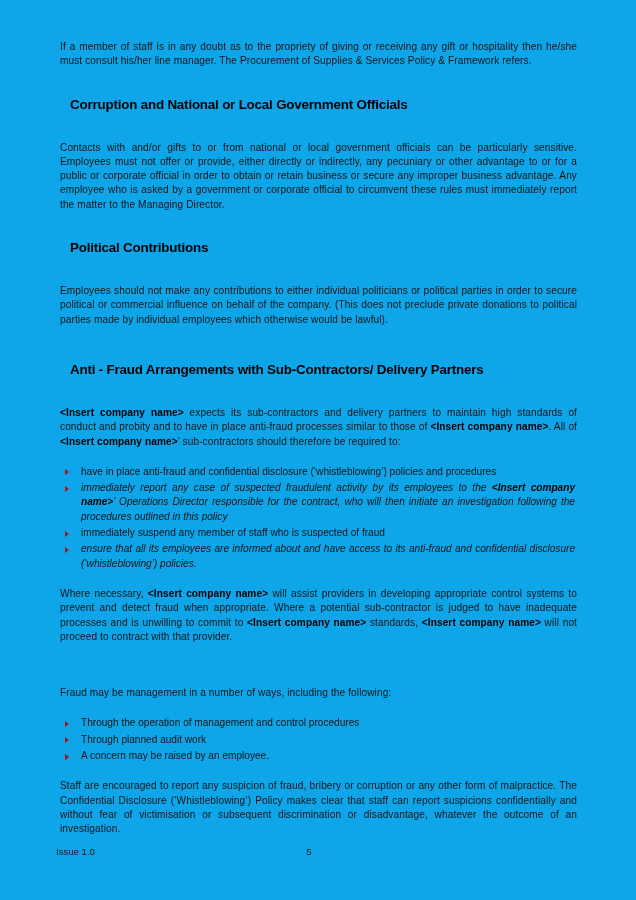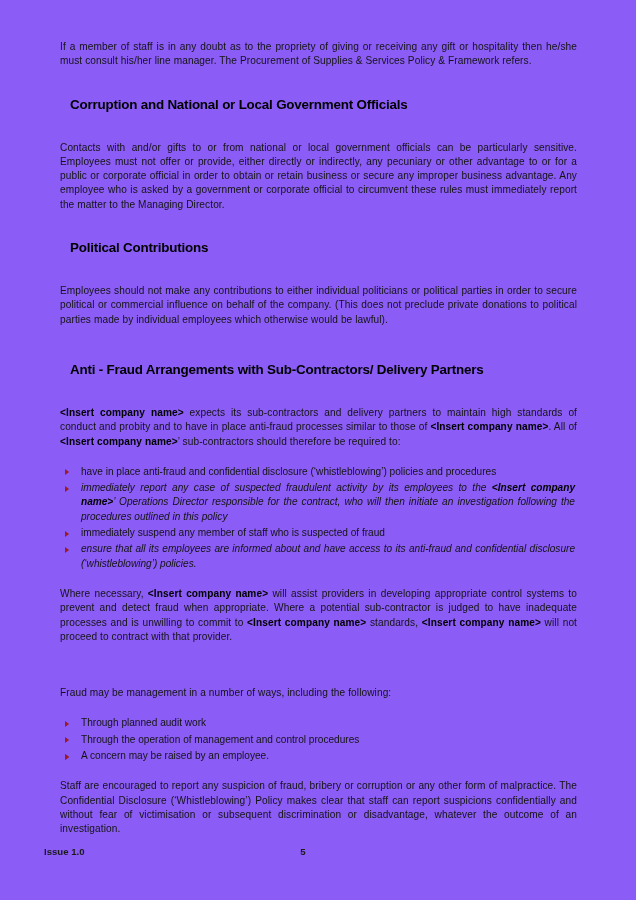--- a/index.html
+++ b/index.html
@@ -11,21 +11,21 @@
     width: 636px;
     height: 900px;
     position: relative;
     font-family: "Liberation Sans", sans-serif;
     color: #111111;
     -webkit-font-smoothing: antialiased;
   }
   .page {
     position: absolute;
     inset: 0;
-    background: #8b5cf6;
+    background: #0ea5e9;
     padding: 0;
     box-sizing: border-box;
   }
   .content {
     position: absolute;
     left: 60px;
     top: 40px;
     width: 517px;
   }
   p.body {
@@ -69,25 +69,24 @@
     top: 4.5px;
     width: 0;
     height: 0;
     border-left: 4.2px solid #9e1b1b;
     border-top: 3.2px solid transparent;
     border-bottom: 3.2px solid transparent;
   }
   b, strong { font-weight: bold; color: #000; }
   .footer {
     position: absolute;
-    left: 0;
+    left: 12px;
     right: 0;
     top: 846px;
     height: 20px;
-    font-weight: bold;
   }
   .footer-left {
     position: absolute;
     left: 44px;
     top: 0;
     font-size: 9.6px;
     color: #1a1a1a;
   }
   .footer-center {
     position: absolute;
@@ -158,25 +157,25 @@
     <div class="sp-before-heading-lg"></div>
     <div class="sp-after-heading"></div>
 
     <p class="body">Fraud may be management in a number of ways, including the following:</p>
 
     <div class="sp-after-para"></div>
 
     <ul class="bullets">
       <li>
         <span class="bullet-marker"></span>
-        <span>Through planned audit work</span>
+        <span>Through the operation of management and control procedures</span>
       </li>
       <li>
         <span class="bullet-marker"></span>
-        <span>Through the operation of management and control procedures</span>
+        <span>Through planned audit work</span>
       </li>
       <li>
         <span class="bullet-marker"></span>
       </li>
       <li>
         <span class="bullet-marker"></span>
         <span>A concern may be raised by an employee.</span>
       </li>
     </ul>
 

